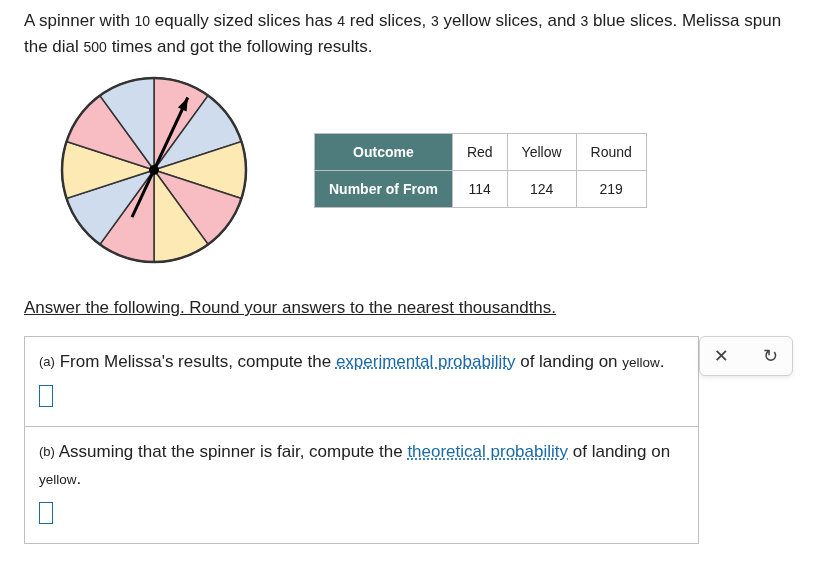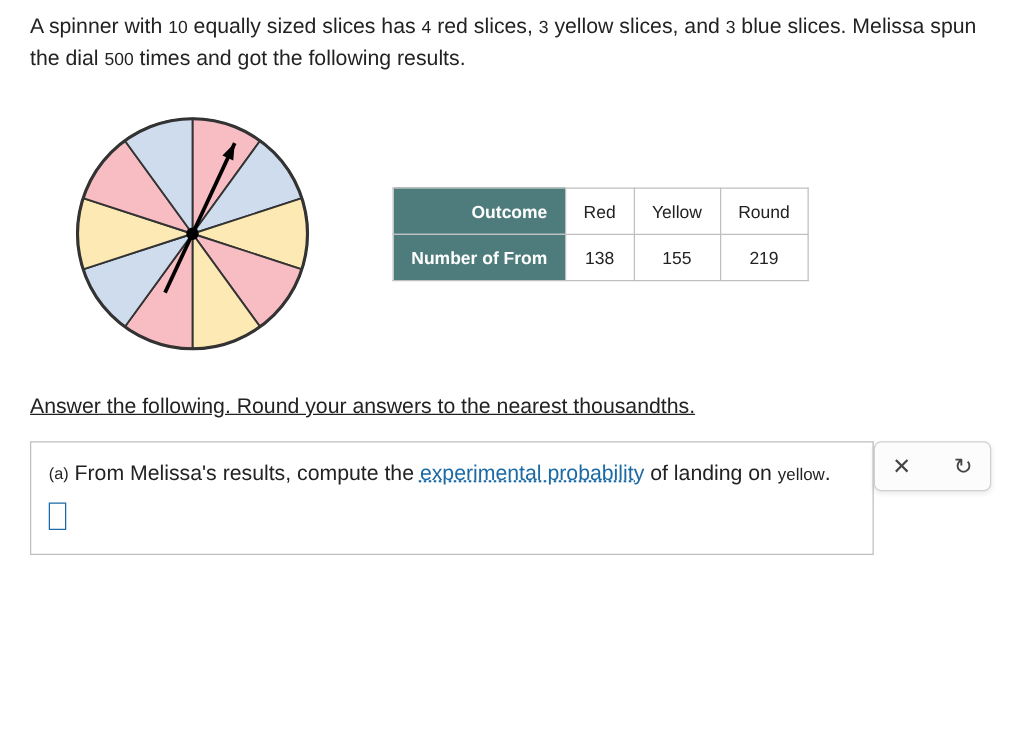--- a/index.html
+++ b/index.html
@@ -5,27 +5,27 @@
   * { box-sizing: border-box; }
   body {
     margin: 0;
     padding: 8px 24px;
     font-family: Verdana, Geneva, sans-serif;
     font-size: 17px;
     color: #222;
     width: 817px;
     background: #fff;
   }
-  .problem-text { line-height: 1.5; margin-bottom: 28px; }
+  .problem-text { line-height: 1.5; margin-bottom: 11px; }
   .small-num { font-size: 14px; }
   .diagram-row { display: flex; align-items: center; gap: 60px; margin: 10px 0 28px 30px; }
   .spinner-wrap { width: 200px; height: 200px; position: relative; }
   table.outcome { border-collapse: collapse; font-size: 14px; }
   table.outcome th, table.outcome td { border: 1px solid #bfbfbf; padding: 10px 14px; text-align: center; }
-  table.outcome th { background: #4e7c7c; color: #fff; font-weight: bold; text-align: right; }
+  table.outcome th { background: #4e7c7c; color: #fff; font-weight: bold; }
   .instr { margin: 8px 0 18px 0; text-decoration: underline; }
   .answer-panel { display: flex; align-items: flex-start; }
   .qbox { border: 1px solid #bfbfbf; flex: 1; }
   .qitem { border-bottom: 1px solid #bfbfbf; padding: 12px 14px 14px 14px; }
   .qitem:last-child { border-bottom: none; }
   .qlabel { font-size: 13px; vertical-align: 1px; }
   .qtext { line-height: 1.55; }
   .link-term { color: #1b6aa5; text-decoration: underline dotted; cursor: pointer; }
   .sub { font-size: 13.5px; }
   .answer-slot {
@@ -68,37 +68,44 @@
   <table class="outcome">
     <tbody>
         <tr>
       <th>Outcome</th>
       <td>Red</td>
       <td>Yellow</td>
       <td>Round</td>
     </tr>
     <tr>
       <th>Number of From</th>
-      <td>138</td>
-      <td>155</td>
+      <td>114</td>
+      <td>124</td>
       <td>219</td>
     </tr>
   </tbody>
     </table>
 </div>
 
 <div class="instr">Answer the following. Round your answers to the nearest thousandths.</div>
 
 <div class="answer-panel">
   <div class="qbox">
     <div class="qitem">
       <span class="qtext">
         <span class="qlabel">(a)</span>
         <span>From Melissa's results, compute the </span><span class="link-term">experimental probability</span><span> of landing on </span><span class="sub">yellow</span><span>.</span>
       </span><br>
       <span class="answer-slot"></span>
     </div>
+    <div class="qitem">
+      <span class="qtext">
+        <span class="qlabel">(b)</span>
+        <span>Assuming that the spinner is fair, compute the </span><span class="link-term">theoretical probability</span><span> of landing on </span><span class="sub">yellow</span><span>.</span>
+      </span><br>
+      <span class="answer-slot"></span>
+    </div>
   </div>
   <div class="tools">
     <span class="tool-btn">✕</span>
     <span class="tool-btn">↻</span>
   </div>
 </div>
 
 </body></html>

